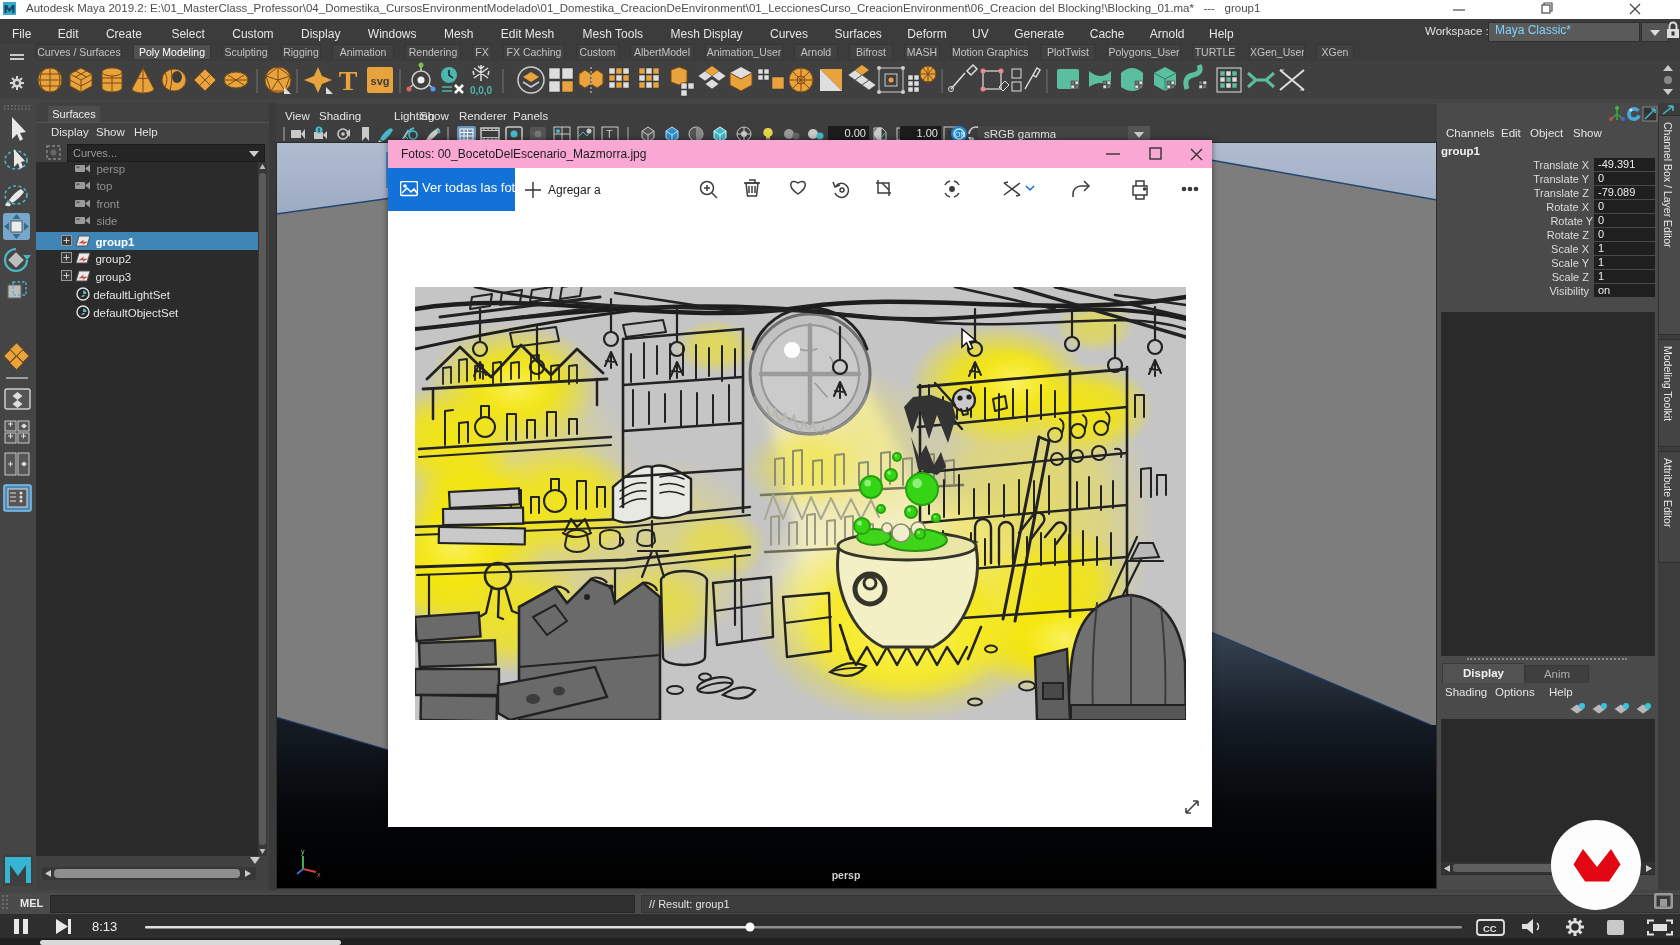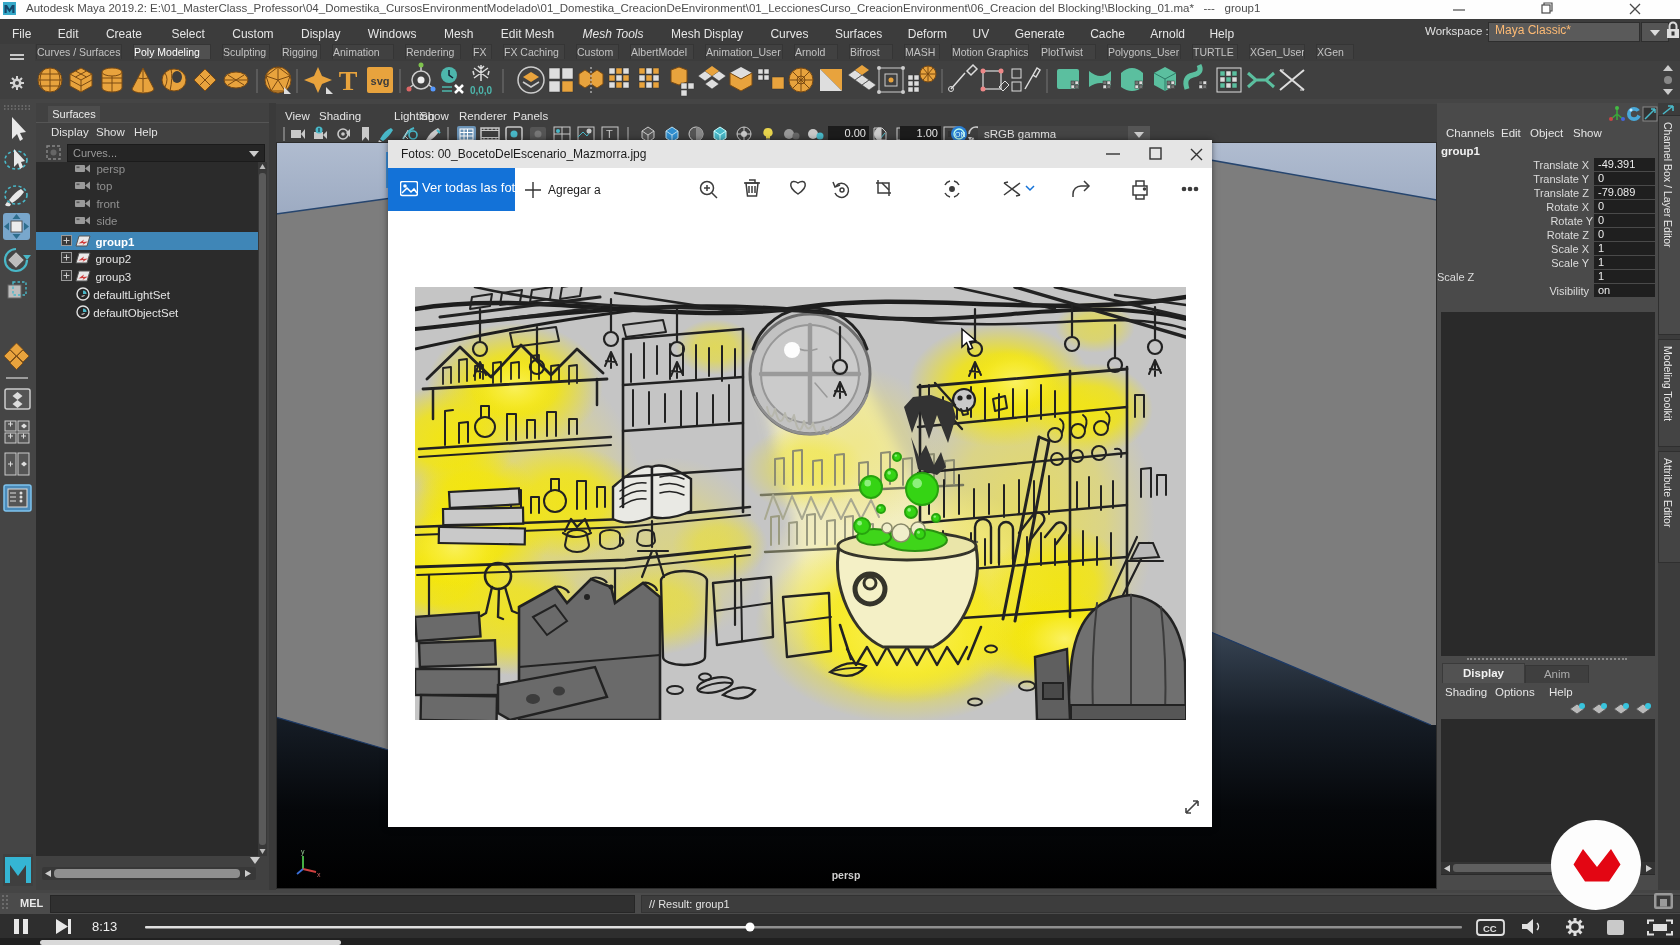--- a/index.html
+++ b/index.html
@@ -1,20 +1,20 @@
 <!DOCTYPE html>
 <html><head>
 <meta charset="utf-8">
 <style>
   html,body{margin:0;padding:0;}
   body{width:1680px;height:945px;position:relative;overflow:hidden;background:#454545;
        font-family:"Liberation Sans",sans-serif;}
   .abs{position:absolute;}
   .mitem{display:inline-block;color:#e6e6e6;font-size:12px;}
-  .tab{display:inline-block;height:15px;line-height:15px;text-align:left;font-size:10.5px;
+  .tab{display:inline-block;height:15px;line-height:15px;text-align:center;font-size:10.5px;
        color:#c3c3c3;background:#414141;border:1px solid #353535;border-bottom:none;
        margin-right:11px;vertical-align:top;padding:0;overflow:hidden;box-sizing:border-box;}
   .tab.active{background:#505050;color:#fff;}
 </style>
 </head>
 <body>
 
 <div class="abs" style="left:0;top:0;width:1680px;height:19px;background:#fefefe;">
   <svg class="abs" style="left:3px;top:2px" width="15" height="15" viewBox="0 0 15 15">
     <rect x="0" y="0" width="13" height="13" fill="#36a9c9"></rect>
@@ -33,34 +33,34 @@
   <div class="abs" style="left:12px;top:5px;white-space:nowrap;">
     <span class="mitem" style="margin-right:22px;">File</span>
     <span class="mitem" style="margin-right:23px;">Edit</span>
     <span class="mitem" style="margin-right:25px;">Create</span>
     <span class="mitem" style="margin-right:23px;">Select</span>
     <span class="mitem" style="margin-right:23px;">Custom</span>
     <span class="mitem" style="margin-right:23px;">Display</span>
     <span class="mitem" style="margin-right:23px;">Windows</span>
     <span class="mitem" style="margin-right:23px;">Mesh</span>
     <span class="mitem" style="margin-right:24px;">Edit Mesh</span>
-    <span class="mitem" style="margin-right:23px;font-style:italic;">Mesh Tools</span>
+    <span class="mitem" style="margin-right:23px;">Mesh Tools</span>
     <span class="mitem" style="margin-right:23px;">Mesh Display</span>
     <span class="mitem" style="margin-right:22px;text-align:right;">Curves</span>
     <span class="mitem" style="margin-right:21px;">Surfaces</span>
     <span class="mitem" style="margin-right:21px;">Deform</span>
     <span class="mitem" style="margin-right:21px;">UV</span>
     <span class="mitem" style="margin-right:21px;">Generate</span>
     <span class="mitem" style="margin-right:21px;">Cache</span>
     <span class="mitem" style="margin-right:20px;">Arnold</span>
     <span class="mitem">Help</span>
   </div>
   <span class="abs" style="left:1425px;top:6px;color:#e0e0e0;font-size:11.5px;">Workspace :</span>
   <div class="abs" style="left:1488px;top:3px;width:150px;height:18px;background:#5a5a5a;border:1px solid #2e2e2e;">
-    <span class="abs" style="left:6px;top:0;color:#fdba74;font-size:12px;">Maya Classic*</span>
+    <span class="abs" style="left:6px;top:0;color:#7dd3fc;font-size:12px;">Maya Classic*</span>
   </div>
   <div class="abs" style="left:1641px;top:3px;width:26px;height:18px;background:#555;border:1px solid #2e2e2e;">
     <svg width="26" height="18">
         <path d="M8 7 L18 7 L13 13 Z" fill="#ddd"></path>
       </svg>
   </div>
   <svg class="abs" style="left:1664px;top:2px" width="18" height="19" viewBox="0 0 18 19">
     <rect x="3" y="8" width="12" height="9" fill="#ddd"></rect>
     <path d="M5.5 8 V5 a3.5 3.5 0 0 1 7 0 V8" fill="none" stroke="#ddd" stroke-width="2"></path>
     <rect x="7.5" y="10.5" width="3" height="4" fill="#333"></rect>
@@ -723,21 +723,21 @@
       <span style="position:absolute;left:4px;top:0px;font-size:11px;color:#ececec;">0</span>
     </div>
     <span class="abs" style="left:0;top:140px;width:152px;text-align:right;font-size:11px;color:#dcdcdc;">Scale X</span>
     <div class="abs" style="left:157px;top:139px;width:61px;height:13px;background:#1f1f1f;">
       <span style="position:absolute;left:4px;top:0px;font-size:11px;color:#ececec;">1</span>
     </div>
     <span class="abs" style="left:0;top:154px;width:152px;text-align:right;font-size:11px;color:#dcdcdc;">Scale Y</span>
     <div class="abs" style="left:157px;top:153px;width:61px;height:13px;background:#1f1f1f;">
       <span style="position:absolute;left:4px;top:0px;font-size:11px;color:#ececec;">1</span>
     </div>
-    <span class="abs" style="left:0;top:168px;width:152px;text-align:left;font-size:11px;color:#dcdcdc;">Scale Z</span>
+    <span class="abs" style="left:0;top:168px;width:152px;text-align:right;font-size:11px;color:#dcdcdc;">Scale Z</span>
     <div class="abs" style="left:157px;top:167px;width:61px;height:13px;background:#1f1f1f;">
       <span style="position:absolute;left:4px;top:0px;font-size:11px;color:#ececec;">1</span>
     </div>
     <span class="abs" style="left:0;top:182px;width:152px;text-align:right;font-size:11px;color:#dcdcdc;">Visibility</span>
     <div class="abs" style="left:157px;top:181px;width:61px;height:13px;background:#1f1f1f;">
       <span style="position:absolute;left:4px;top:0px;font-size:11px;color:#ececec;">on</span>
     </div>
     <div class="abs" style="left:4px;top:209px;width:214px;height:344px;background:#2a2a2a;"></div>
     <div class="abs" style="left:30px;top:555px;width:160px;height:1px;border-top:2px dotted #8a8a8a;"></div>
     <div class="abs" style="left:5px;top:560px;width:81px;height:19px;background:#525252;border:1px solid #3a3a3a;border-bottom:none;color:#f2f2f2;font-weight:bold;font-size:11.5px;text-align:center;line-height:19px;">Display</div>
@@ -839,21 +839,21 @@
         <path d="M1648 10 v-3.5 h6 M1666 6.5 h6 v3.5 M1672 17 v3.5 h-6 M1654 20.5 h-6 v-3.5"></path>
         <rect x="1653" y="10" width="14" height="7" fill="#e0e0e0" stroke="none"></rect>
       </g>
     </svg>
   </div>
 <div class="abs" style="left:0;top:938px;width:1680px;height:7px;background:#202020;">
   <div class="abs" style="left:40px;top:2px;width:301px;height:5px;background:#d9d9d9;border-radius:3px;"></div>
 </div>
 
 <div class="abs" id="photoswin" style="left:388px;top:140px;width:824px;height:687px;background:#fff;box-shadow:0 0 6px rgba(0,0,0,0.5);">
-    <div class="abs" style="left:0;top:0;width:824px;height:28px;background:#e5e5e5;border-bottom:1px solid #c8c8c8;">
+    <div class="abs" style="left:0;top:0;width:824px;height:28px;background:#f9a8d4;border-bottom:1px solid #c8c8c8;">
       <span class="abs" style="left:13px;top:7px;font-size:12px;color:#1b1b1b;">Fotos: 00_BocetoDelEscenario_Mazmorra.jpg</span>
       <svg class="abs" style="left:690px;top:0" width="134" height="28">
         <line x1="28" y1="14" x2="42" y2="14" stroke="#333" stroke-width="1.4"></line>
         <rect x="72" y="8" width="11" height="11" fill="none" stroke="#333" stroke-width="1.4"></rect>
         <path d="M113 9 l11 11 M124 9 l-11 11" stroke="#333" stroke-width="1.4"></path>
       </svg>
     </div>
     <div class="abs" style="left:0;top:28px;width:824px;height:43px;background:#ffffff;">
       <div class="abs" style="left:0;top:0;width:127px;height:43px;background:#1372d8;">
         <svg class="abs" style="left:12px;top:13px" width="18" height="16">

